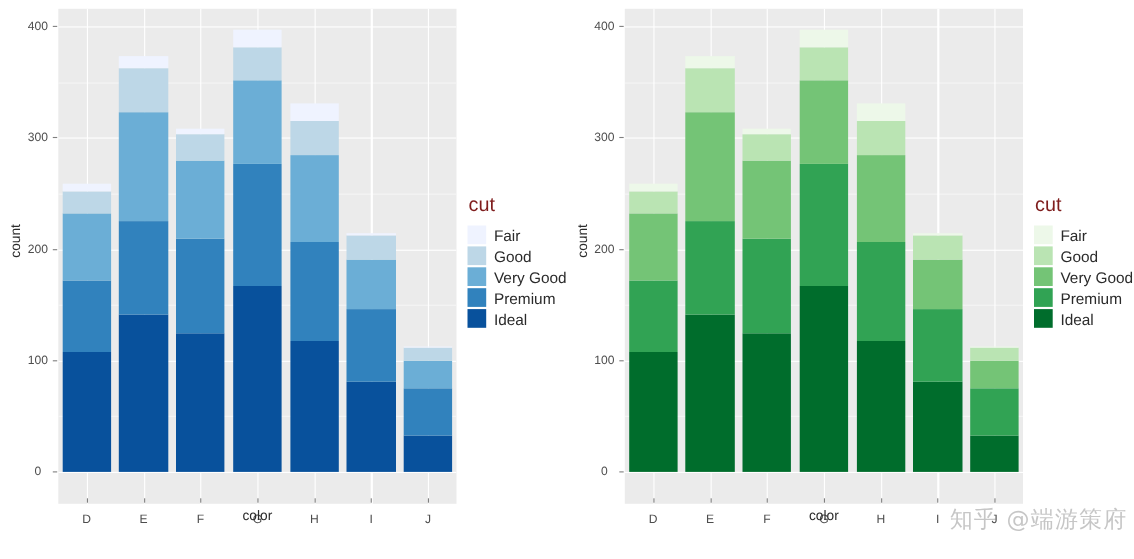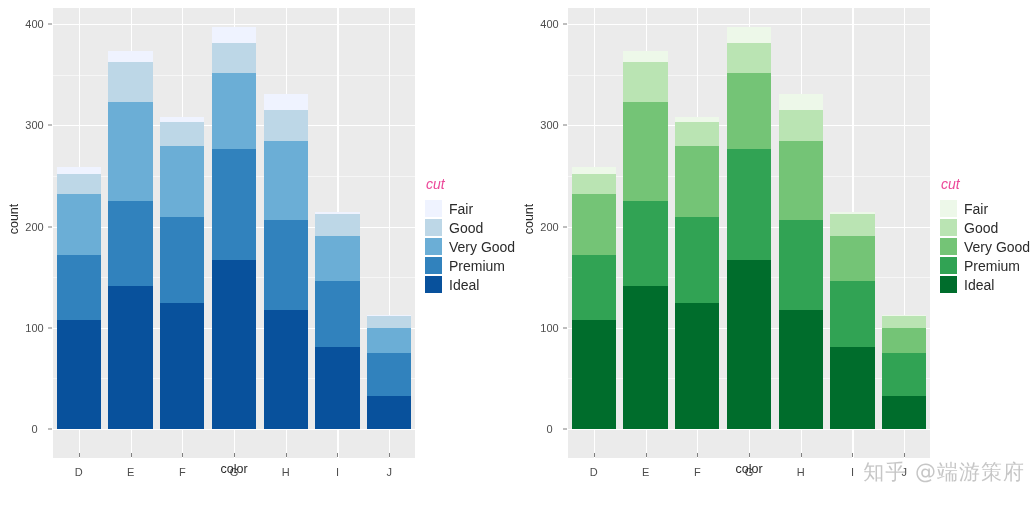--- a/index.html
+++ b/index.html
@@ -157,25 +157,24 @@
   }
 
   
   .legend {
     position: absolute;
     left: 425px;
     top: 176px;
     width: 88px;
   }
   .legend-title {
-    font-size: 14px;
-    color: #ec4899;
+    font-size: 18px;
+    color: #7f1d1d;
     margin-bottom: 7px;
     padding-left: 1px;
-    font-style: italic;
   }
   .legend-row {
     display: flex;
     align-items: center;
     height: 19px;
   }
   .legend-key {
     width: 17px;
     height: 17px;
     flex: 0 0 17px;

